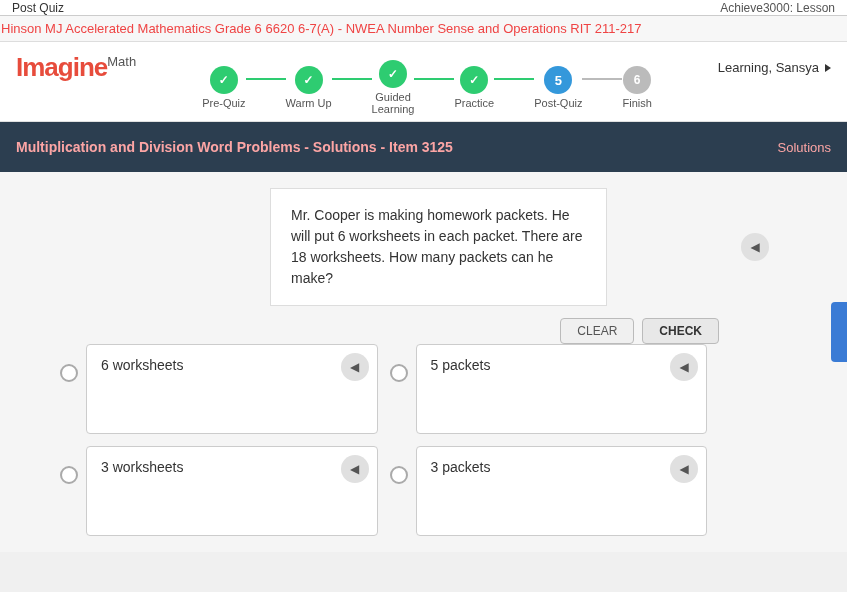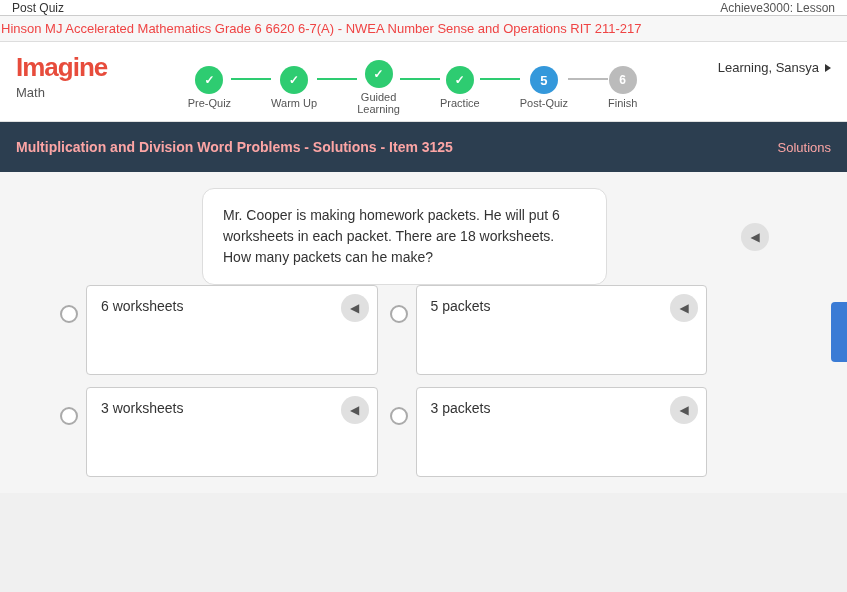--- a/index.html
+++ b/index.html
@@ -36,21 +36,21 @@
     .logo-nav-area {
       background: #fff;
       padding: 10px 16px 0 16px;
       display: flex;
       align-items: flex-start;
       justify-content: space-between;
       height: 80px;
       border-bottom: 1px solid #e0e0e0;
     }
 
-    .logo-area { display: flex; flex-direction: column; }
+    .logo-area { display: flex; }
     .logo-text { font-size: 26px; font-weight: bold; color: #2c2c2c; letter-spacing: -1px; }
     .logo-text span { color: #e74c3c; }
     .logo-sub { font-size: 13px; color: #555; margin-top: 2px; }
 
     
     .progress-steps {
       display: flex;
       align-items: center;
       gap: 0;
       margin-top: 8px;
@@ -131,23 +131,23 @@
     .main-content {
       background: #f5f5f5;
       padding: 16px 20px;
       flex: 1;
     }
 
     
     .question-card {
       background: #fff;
       border: 1px solid #ddd;
-      border-radius: 12px;
+      border-radius: 0;
       padding: 16px 20px;
-      margin-left: 52px;
+      margin-left: 120px;
       margin-right: 120px;
       position: relative;
       font-size: 14px;
       color: #333;
       line-height: 1.5;
     }
     .audio-btn {
       width: 28px;
       height: 28px;
       background: #e0e0e0;
@@ -340,20 +340,24 @@
   <div class="right-stripe"></div>
   <div class="right-stripe2"></div>
 
   <div style="position:relative; margin: 0 100px 0 130px;">
     <div class="question-card">
       <span>Mr. Cooper is making homework packets. He will put 6 worksheets in each packet. There are 18 worksheets. How many packets can he make?</span>
     </div>
     <button class="audio-btn" style="position:absolute; right:-42px; top:50%; transform:translateY(-50%);">◀</button>
   </div>
 
+  <div class="action-buttons" style="margin-right:108px;">
+    <button class="btn-clear">CLEAR</button>
+    <button class="btn-check">CHECK</button>
+  </div>
 
   <div class="answers-grid" style="margin: 0 100px 0 20px;">
 
     <div class="answer-option">
       <div class="radio-circle"></div>
       <div class="answer-card">
         <button class="audio-btn answer-audio">◀</button>
         <span>6 worksheets</span>
       </div>
     </div>

